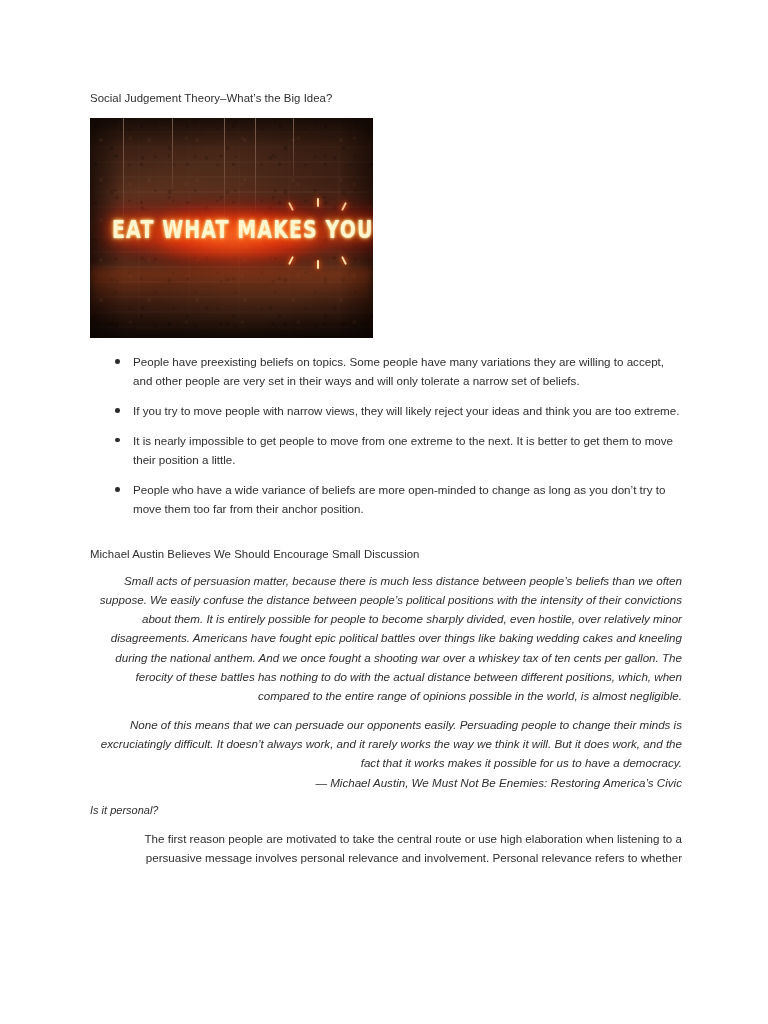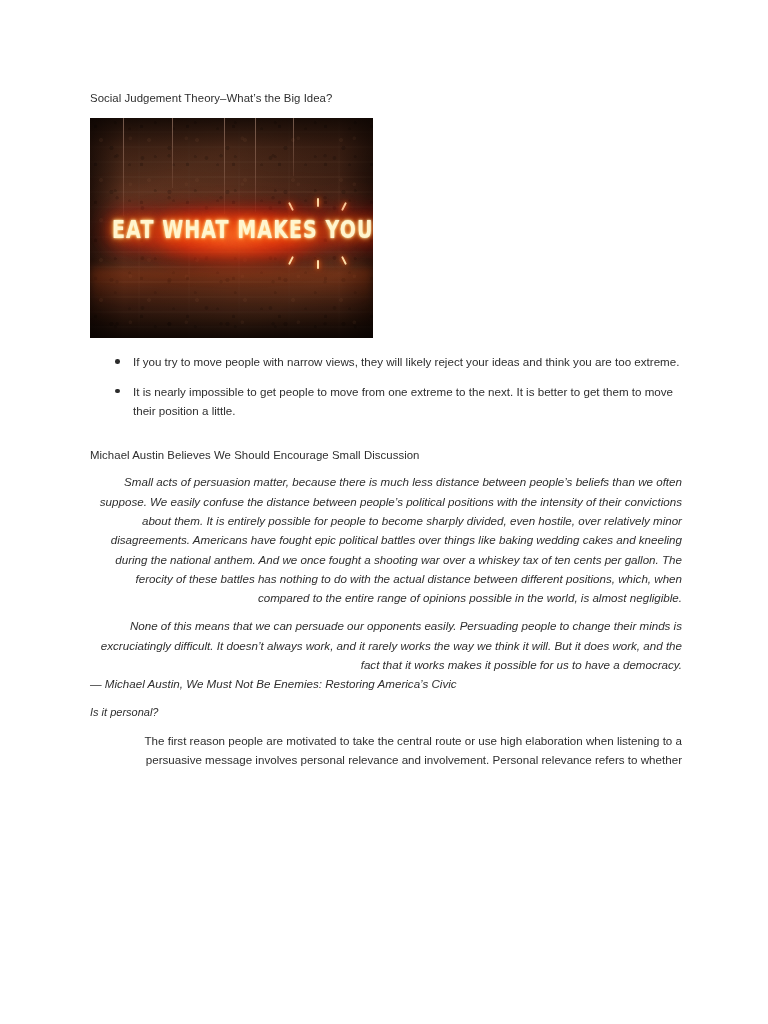--- a/index.html
+++ b/index.html
@@ -52,20 +52,21 @@
   .para.italic {
     font-style: italic;
   }
 
   .attrib {
     font-size: 11.6px;
     line-height: 19.3px;
     font-style: italic;
     color: #2e2e2e;
     margin: 0;
+    text-align: right;
   }
 
   .subheading-italic {
     font-size: 11px;
     line-height: 19.3px;
     font-style: italic;
     color: #2e2e2e;
     margin: 0;
   }
 
@@ -277,26 +278,34 @@
       <div class="tick t6"></div>
 
       <div class="neon-text">EAT WHAT MAKES YOU HAPPY</div>
     </div>
 
     <div class="sp-after-figure"></div>
 
     <ul class="bullets">
       <li class="bullet-item">
         <span class="bullet-dot"></span>
+        <span>People have preexisting beliefs on topics. Some people have many variations they are willing to accept, and other people are very set in their ways and will only tolerate a narrow set of beliefs.</span>
+      </li>
+      <li class="bullet-item">
+        <span class="bullet-dot"></span>
         <span>If you try to move people with narrow views, they will likely reject your ideas and think you are too extreme.</span>
       </li>
       <li class="bullet-item">
         <span class="bullet-dot"></span>
         <span>It is nearly impossible to get people to move from one extreme to the next. It is better to get them to move their position a little.</span>
       </li>
+      <li class="bullet-item">
+        <span class="bullet-dot"></span>
+        <span>People who have a wide variance of beliefs are more open-minded to change as long as you don’t try to move them too far from their anchor position.</span>
+      </li>
     </ul>
 
     <div class="sp-block-gap"></div>
 
     <p class="heading">Michael Austin Believes We Should Encourage Small Discussion</p>
 
     <div class="sp-small-gap"></div>
 
     <p class="para italic">Small acts of persuasion matter, because there is much less distance between people’s beliefs than we often suppose. We easily confuse the distance between people’s political positions with the intensity of their convictions about them. It is entirely possible for people to become sharply divided, even hostile, over relatively minor disagreements. Americans have fought epic political battles over things like baking wedding cakes and kneeling during the national anthem. And we once fought a shooting war over a whiskey tax of ten cents per gallon. The ferocity of these battles has nothing to do with the actual distance between different positions, which, when compared to the entire range of opinions possible in the world, is almost negligible.</p>
 

